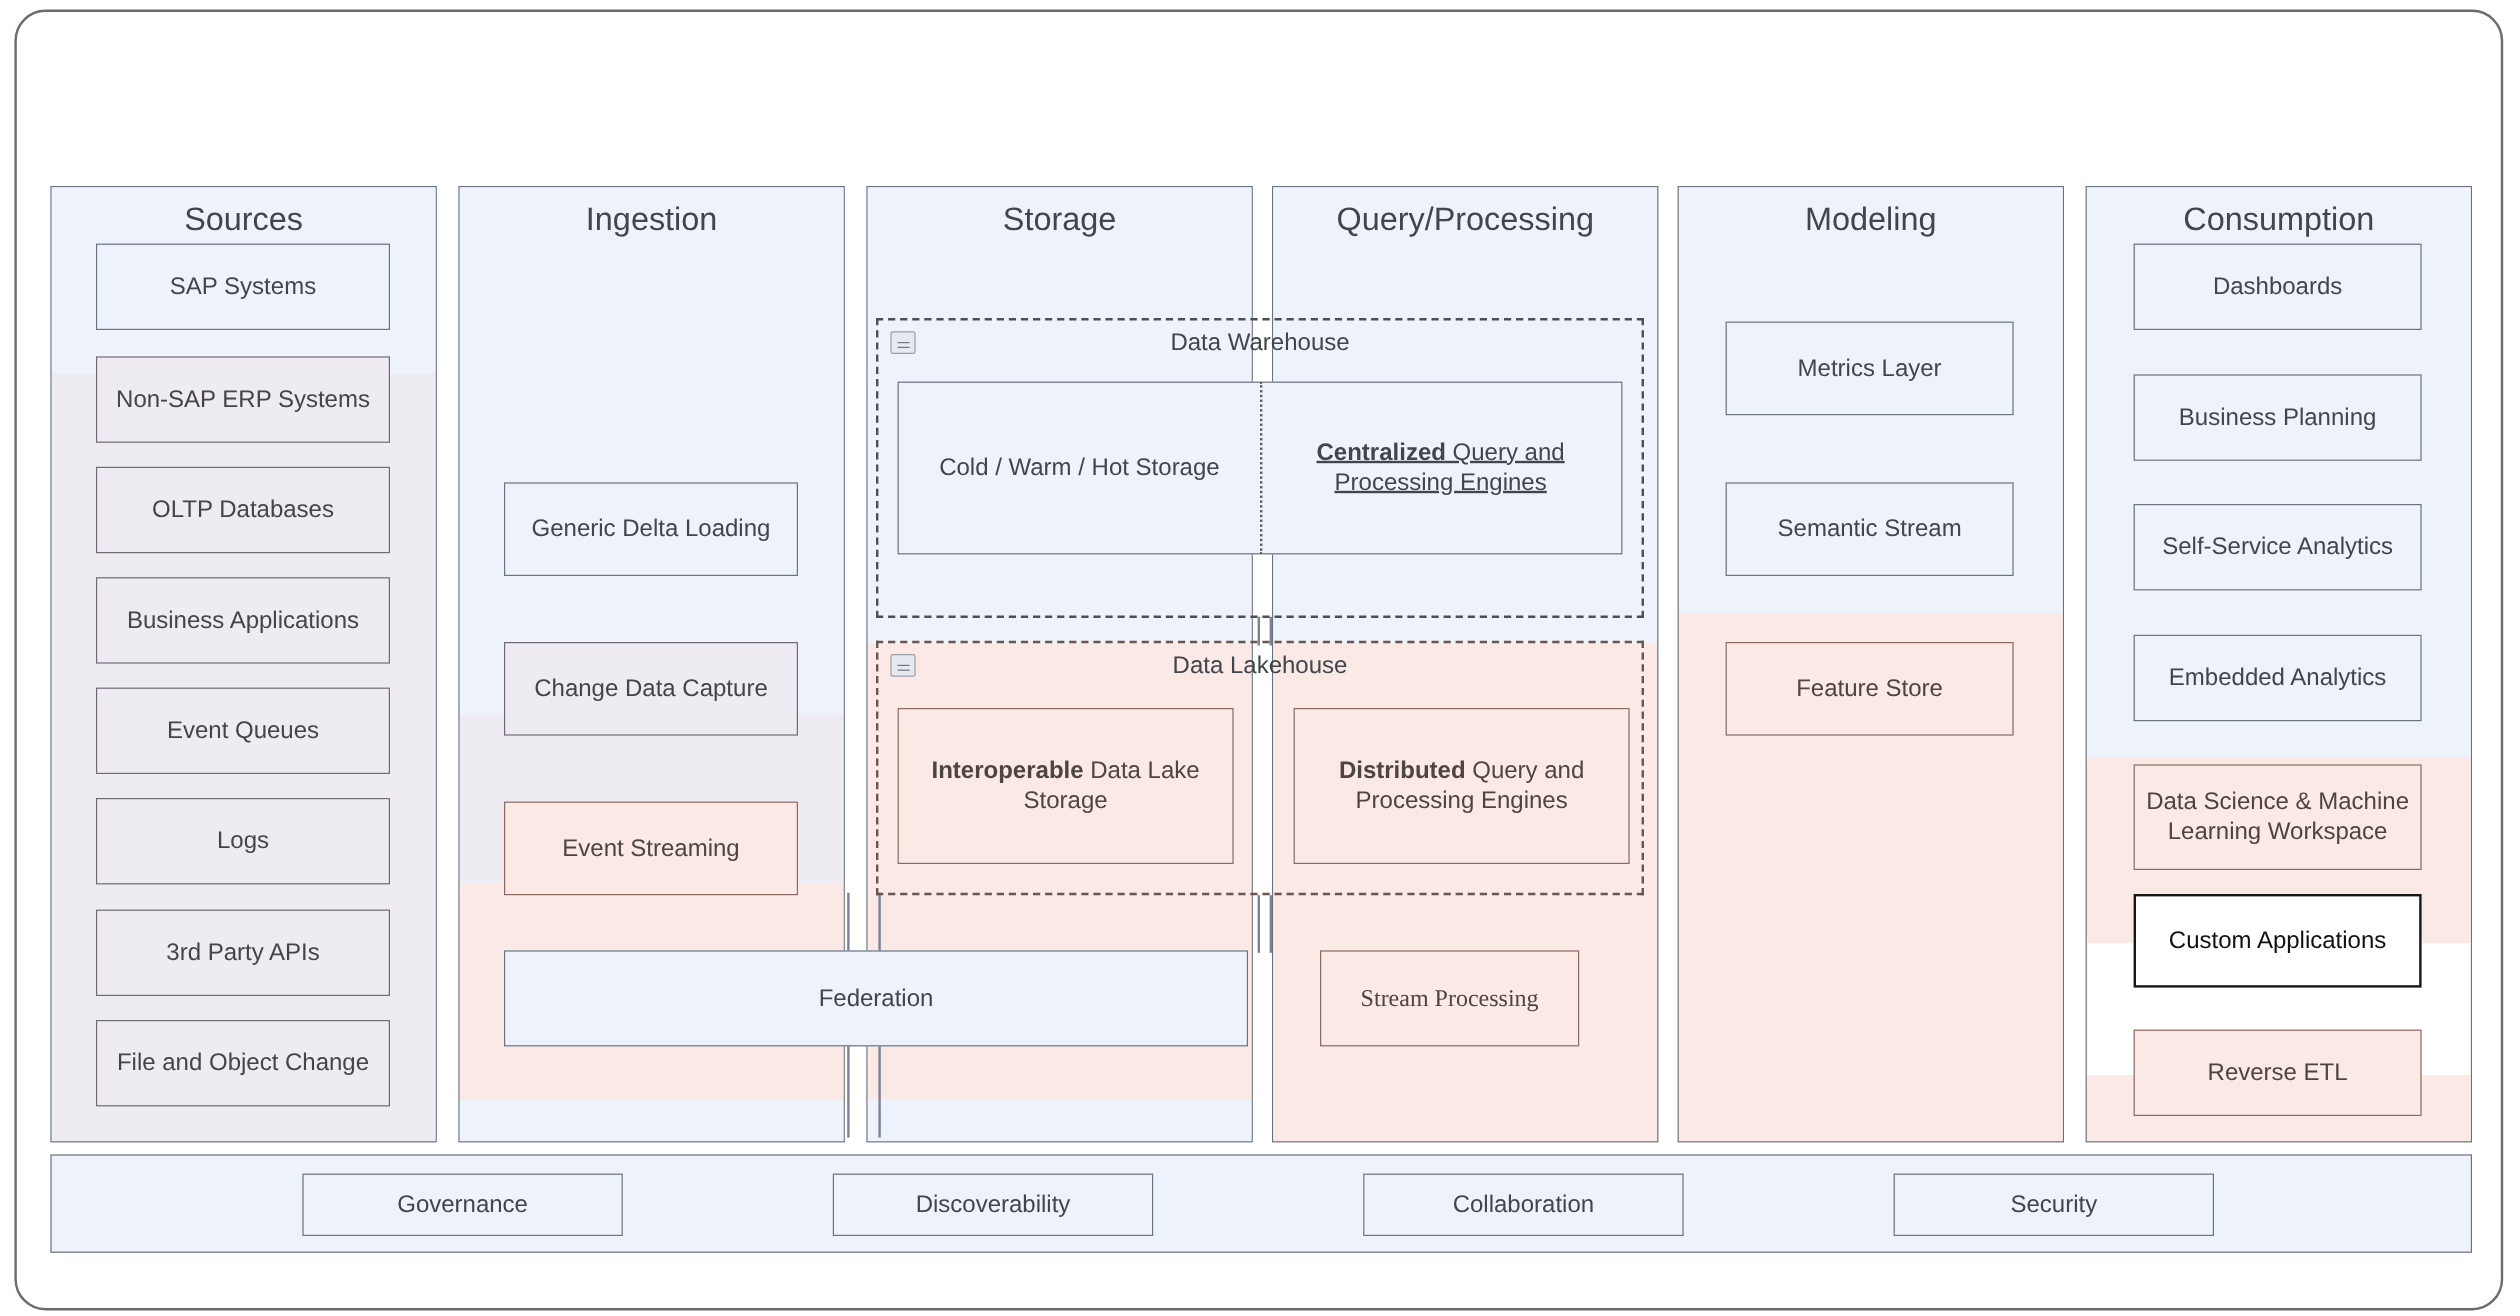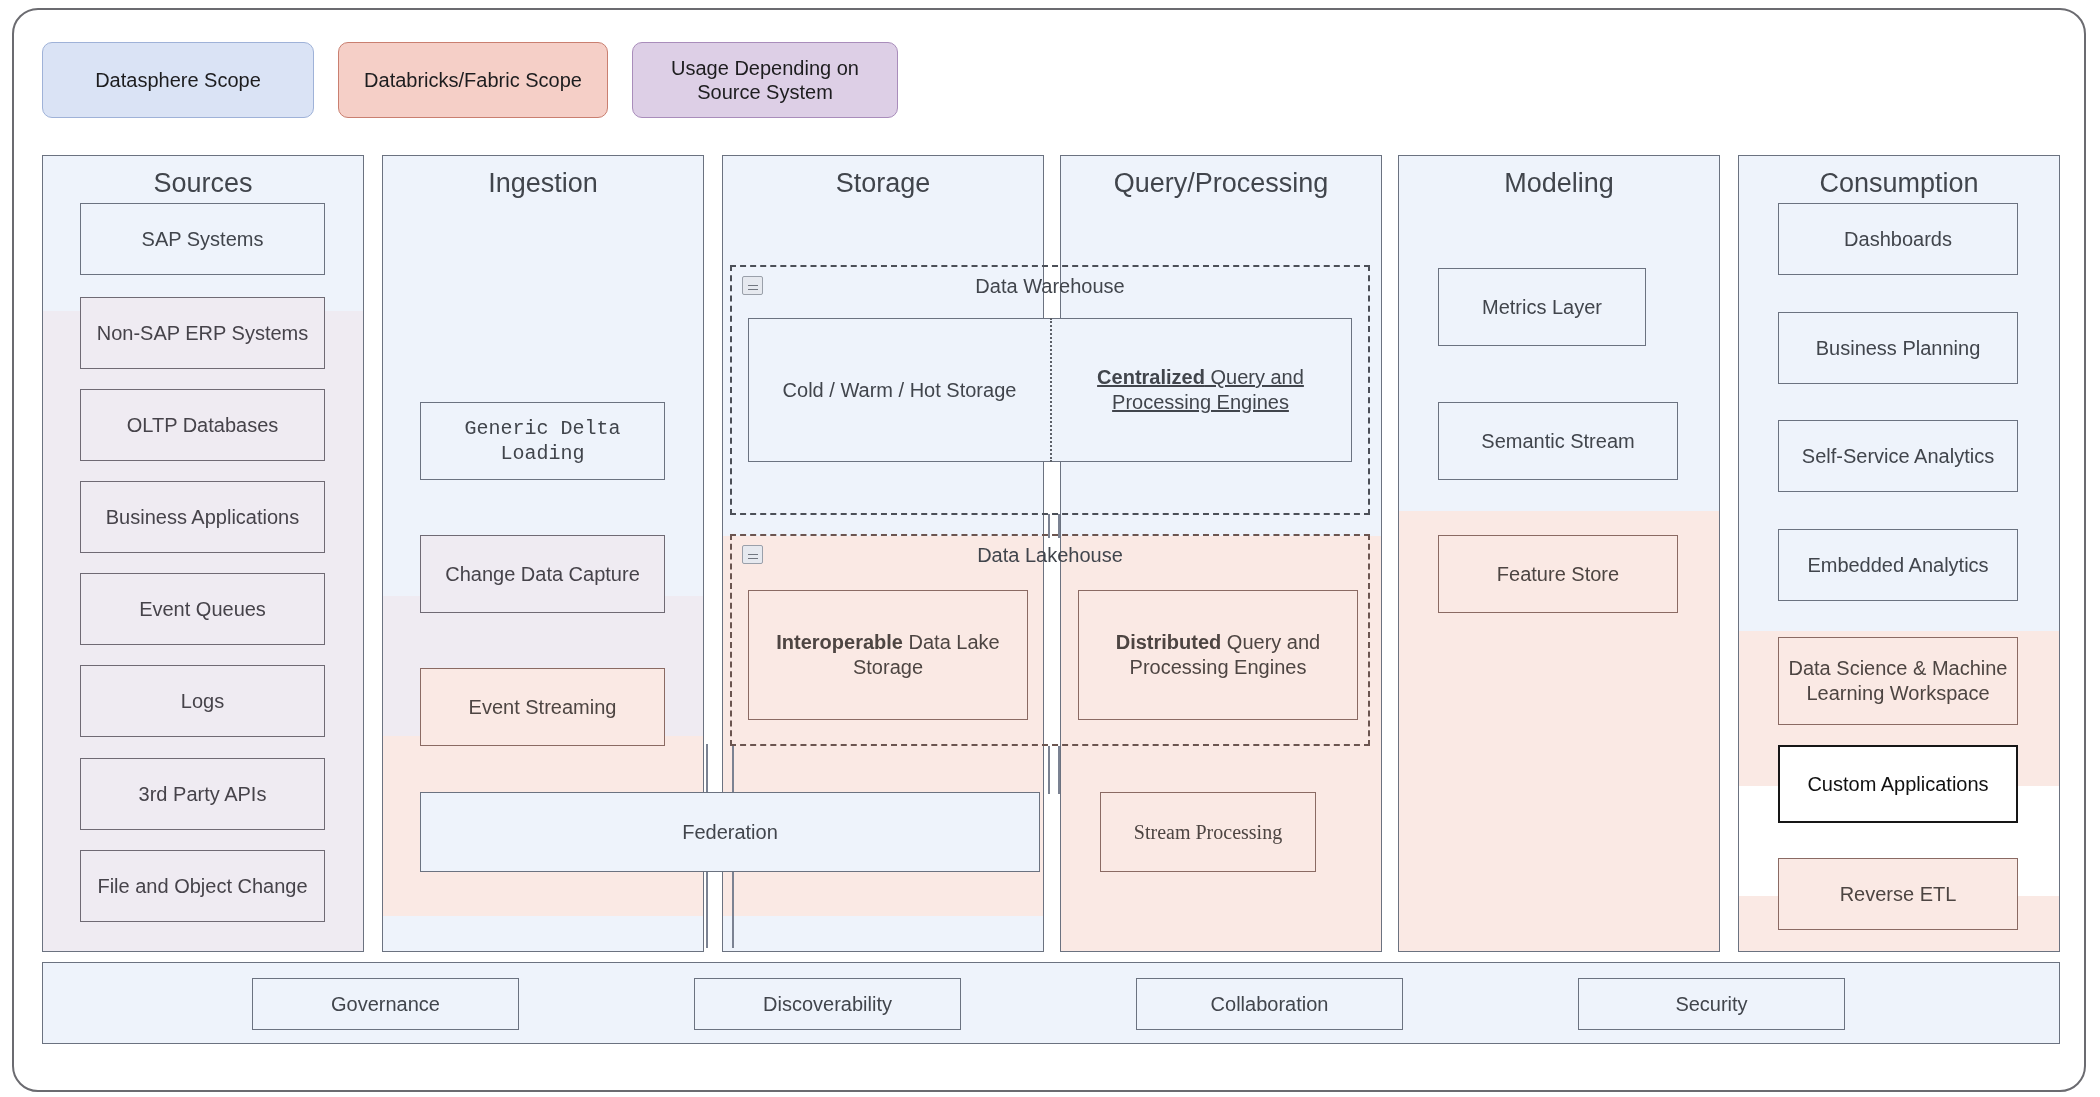--- a/index.html
+++ b/index.html
@@ -76,31 +76,20 @@
   .bottombar{
     position:absolute;border:1.6px solid #6b7280;background:#eef3fb;
   }
 </style>
 </head>
 <body>
 
 <div class="canvas">
   <div class="frame"></div>
 
-  <div class="legend">
-    <div class="pill blue">
-      <span>Datasphere Scope</span>
-    </div>
-    <div class="pill red">
-      <span>Databricks/Fabric Scope</span>
-    </div>
-    <div class="pill purple">
-      <span>Usage Depending on Source System</span>
-    </div>
-  </div>
 
   <div class="col" style="left:42px;top:155px;width:320px;height:795px;">
     <div class="band blue" style="top:0;height:155px;"></div>
     <div class="band lav" style="top:155px;bottom:0;"></div>
     <div class="col-title">Sources</div>
   </div>
   <div class="node" style="left:80px;top:203px;width:245px;height:72px;">
       <span>SAP Systems</span>
     </div>
   <div class="node lav" style="left:80px;top:297px;width:245px;height:72px;">
@@ -125,21 +114,21 @@
       <span>File and Object Change</span>
     </div>
 
   <div class="col" style="left:382px;top:155px;width:320px;height:795px;">
     <div class="band blue" style="top:0;height:440px;"></div>
     <div class="band lav" style="top:440px;height:140px;"></div>
     <div class="band pink" style="top:580px;height:180px;"></div>
     <div class="band blue" style="top:760px;bottom:0;"></div>
     <div class="col-title">Ingestion</div>
   </div>
-  <div class="node" style="left:420px;top:402px;width:245px;height:78px;font-family:Liberation Mono, monospace;">
+  <div class="node" style="left:420px;top:402px;width:245px;height:78px;">
       <span>Generic Delta Loading</span>
     </div>
   <div class="node lav" style="left:420px;top:535px;width:245px;height:78px;">
       <span>Change Data Capture</span>
     </div>
   <div class="node pink" style="left:420px;top:668px;width:245px;height:78px;">
       <span>Event Streaming</span>
     </div>
 
   <div class="connector" style="left:706px;top:744px;width:2px;height:50px;"></div>
@@ -201,21 +190,21 @@
 
   <div class="node pink" style="left:1100px;top:792px;width:216px;height:80px;font-family:Liberation Serif, serif;">
     <span>Stream Processing</span>
   </div>
 
   <div class="col" style="left:1398px;top:155px;width:320px;height:795px;">
     <div class="band blue" style="top:0;height:355px;"></div>
     <div class="band pink" style="top:355px;bottom:0;"></div>
     <div class="col-title">Modeling</div>
   </div>
-  <div class="node" style="left:1438px;top:268px;width:208px;height:78px;">
+  <div class="node" style="left:1438px;top:268px;width:240px;height:78px;">
       <span>Metrics Layer</span>
     </div>
   <div class="node" style="left:1438px;top:402px;width:240px;height:78px;">
       <span>Semantic Stream</span>
     </div>
   <div class="node pink" style="left:1438px;top:535px;width:240px;height:78px;">
       <span>Feature Store</span>
     </div>
 
   <div class="col" style="left:1738px;top:155px;width:320px;height:795px;">

